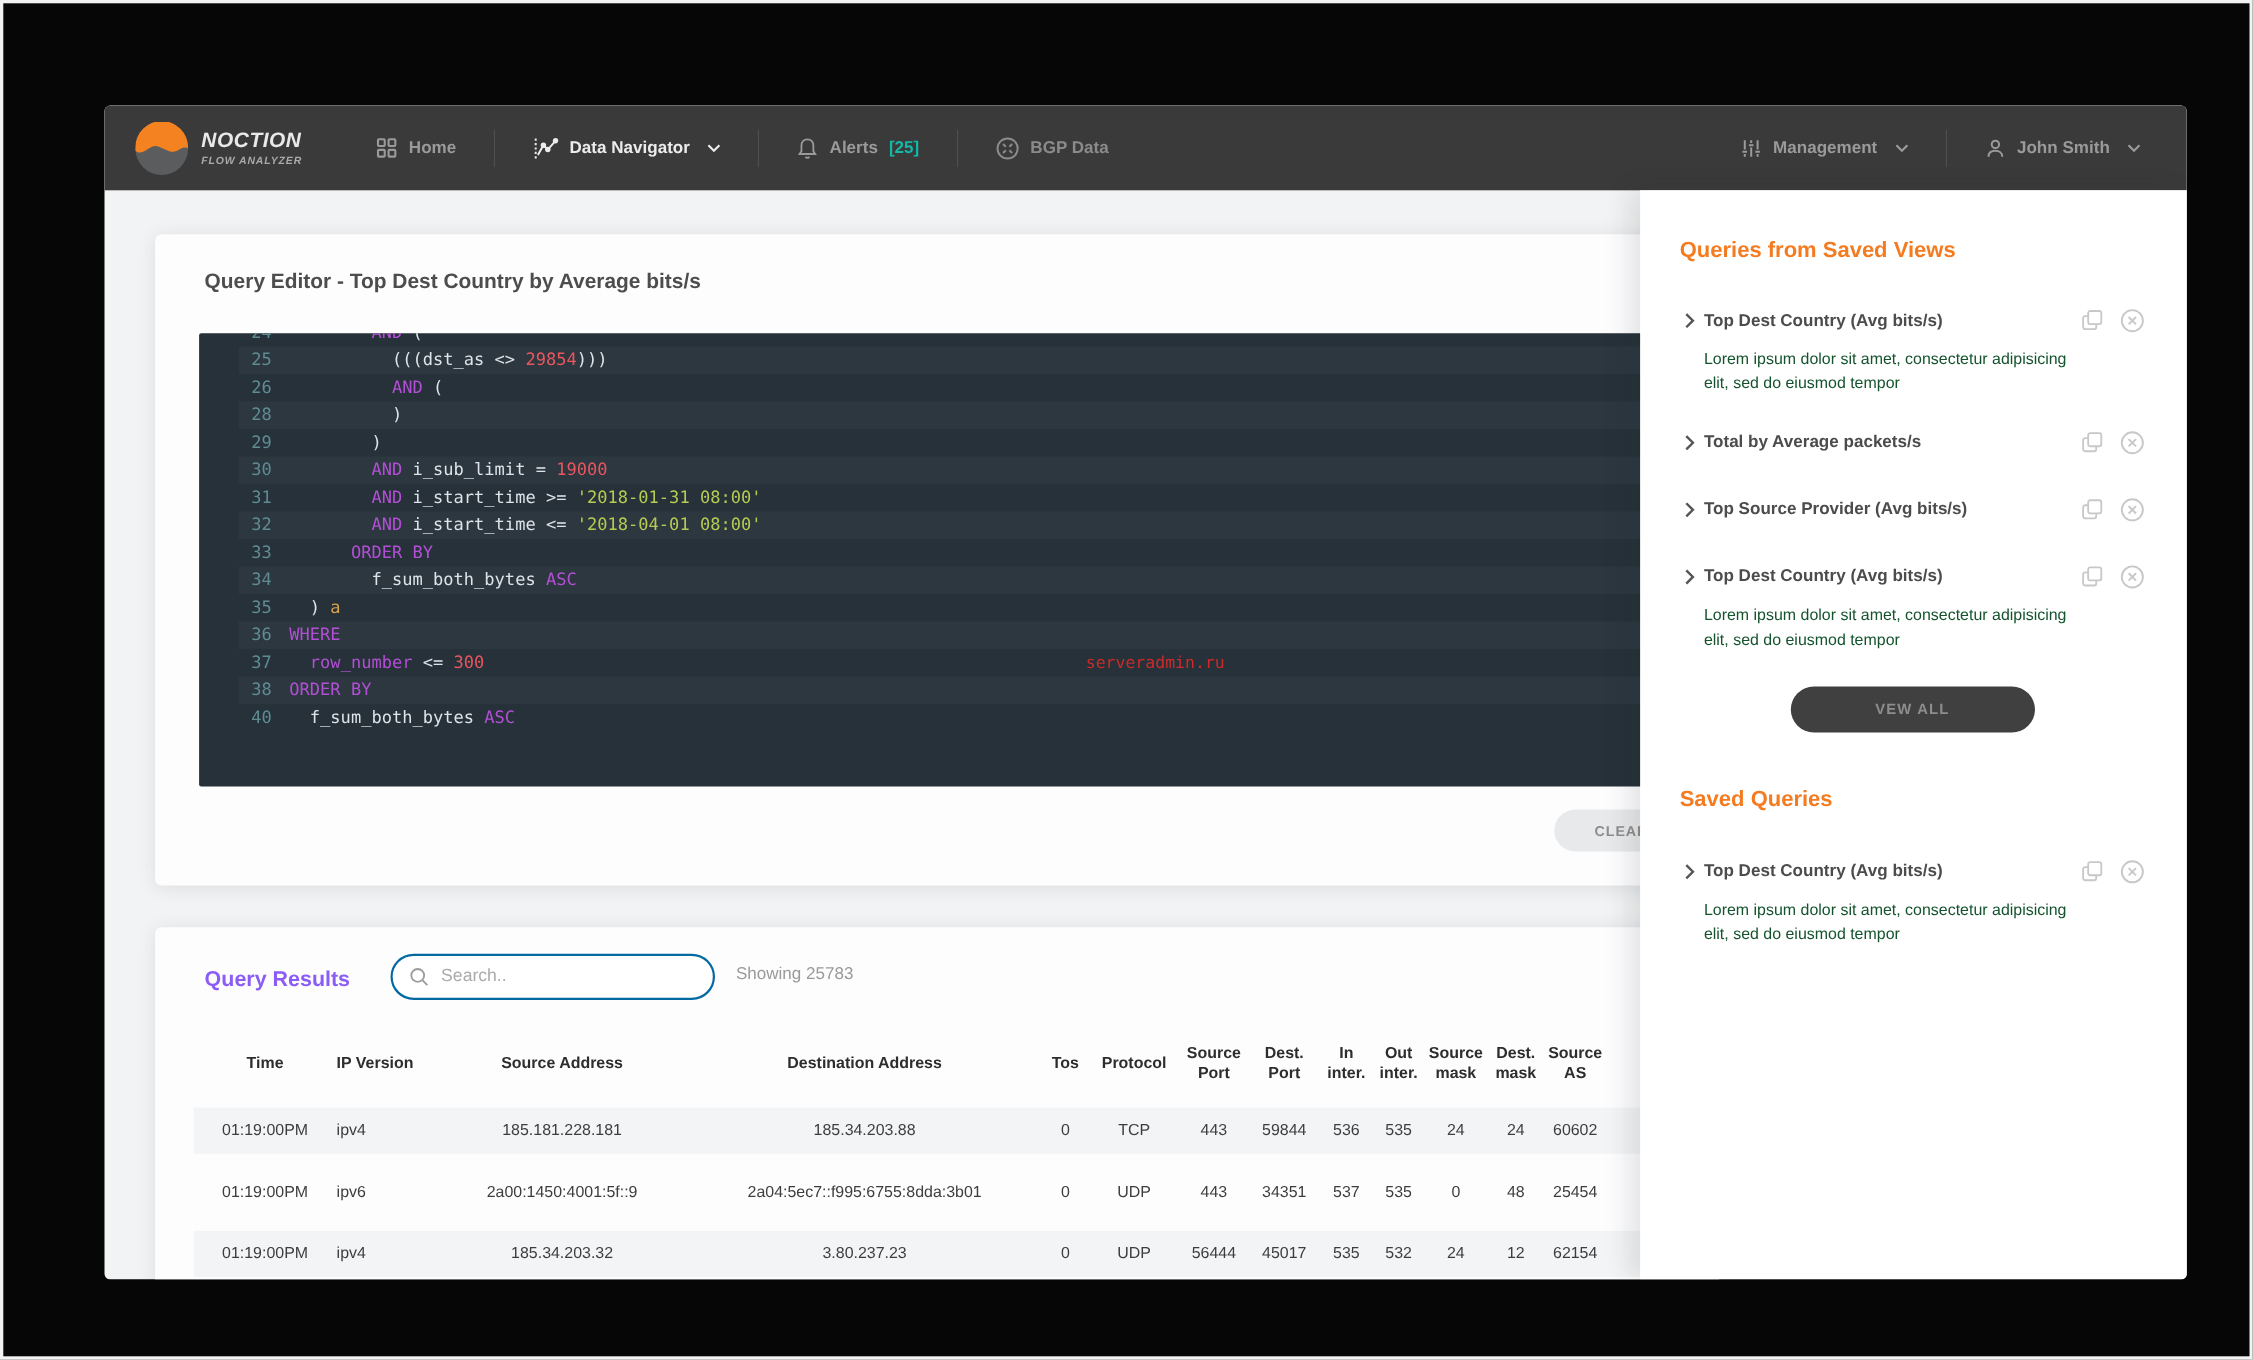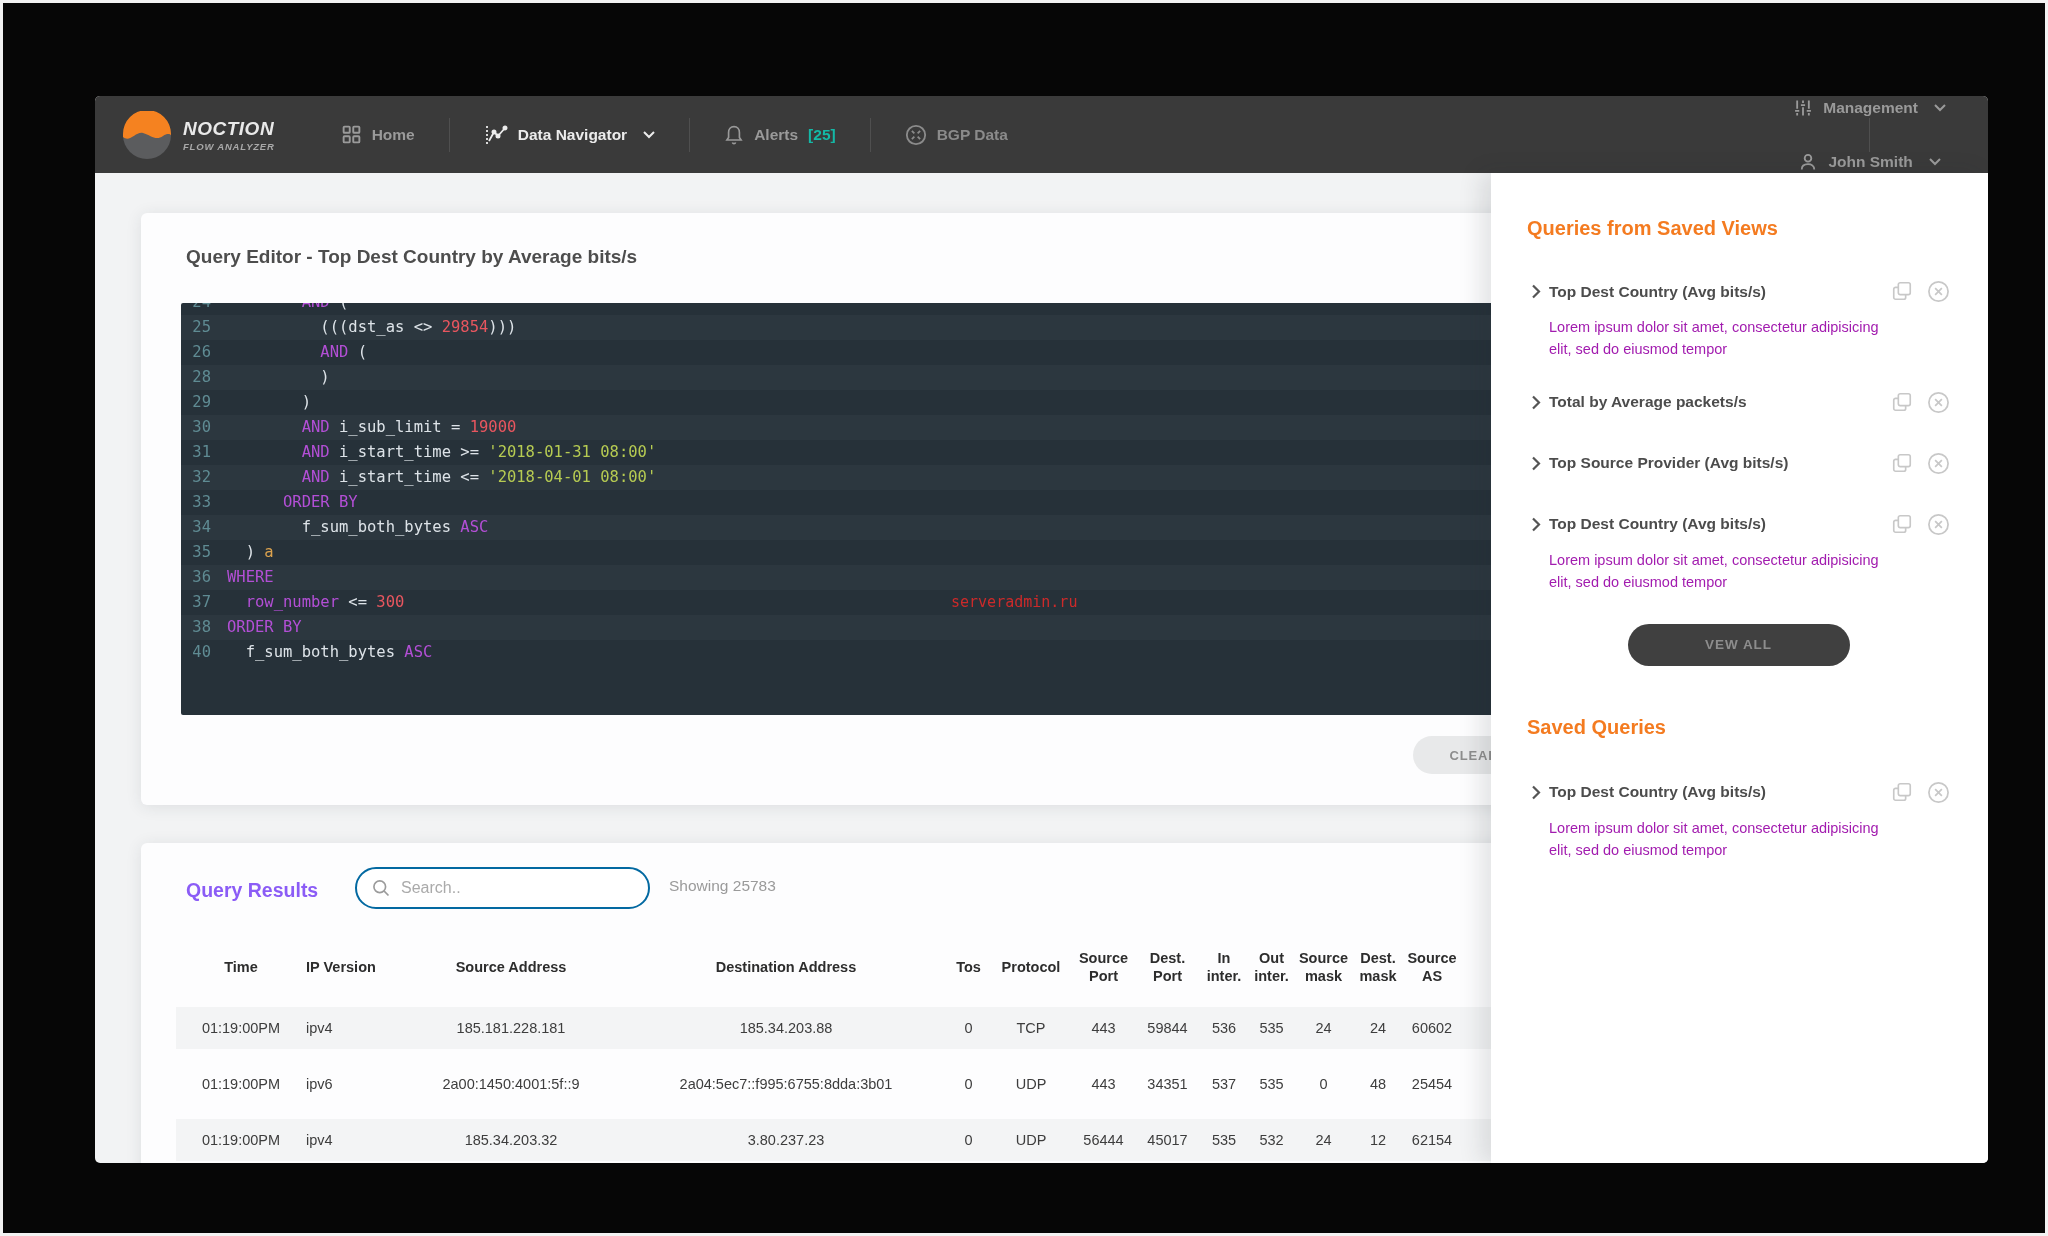--- a/index.html
+++ b/index.html
@@ -14,32 +14,32 @@
   .nav { position:relative; height:77px; background:#3a3a3a; display:flex; align-items:center; }
   .brand { display:flex; align-items:center; margin-left:28px; }
   .brand-text { margin-left:12px; }
   .brand-name { color:#e9e9e9; font-size:19px; font-weight:bold; font-style:italic; letter-spacing:.5px; }
   .brand-sub  { color:#a9a9a9; font-size:9.5px; font-weight:bold; font-style:italic; letter-spacing:.8px; margin-top:1px; }
   .nav-item { display:flex; align-items:center; gap:10px; color:#9a9a9a; font-size:15.5px; font-weight:600; cursor:pointer; }
   .nav-item svg { flex:0 0 auto; }
   .nav-item.active { color:#ececec; }
   .nav-sep { width:1px; height:34px; background:#4f4f4f; margin:0 34px; }
   .badge { color:#14b8a6; font-weight:bold; }
-  .nav-right { margin-left:auto; display:flex; align-items:center; padding-right:42px;flex-direction:column; }
+  .nav-right { margin-left:auto; display:flex; align-items:center; padding-right:42px; }
   .chev { margin-left:6px; }
 
   
   .card { position:absolute; background:#fdfdfe; border-radius:6px; box-shadow:0 2px 16px rgba(40,50,60,.10); }
   .card-editor  { left:46px; top:117px; width:1422px; height:592px; }
   .card-results { left:46px; top:747px; width:1422px; height:430px; }
   .card-title { position:absolute; left:45px; top:33px; font-size:19px; font-weight:600; color:#4d4d4d; }
 
   
   .editor { position:absolute; left:40px; top:90px; width:1334px; height:412px;
-            background:#263139; overflow:hidden; border-radius:2px; }
+            background:#263139; overflow:hidden; border-radius:2px;padding-left:36px; }
   .code-scroll { margin-top:-13px; font-family:"DejaVu Sans Mono", monospace; font-size:15.5px; }
   .code-line { position:relative; display:flex; height:25px; line-height:25px; white-space:pre; }
   .code-line:nth-child(even) { background:rgba(255,255,255,.03); }
   .ln { flex:0 0 46px; text-align:right; padding-right:16px; color:#5f8b93; user-select:none; }
   .seg.pl  { color:#dde3e8; }
   .seg.kw  { color:#b34fd6; }
   .seg.num { color:#e8565f; }
   .seg.str { color:#b6cb52; }
   .seg.al  { color:#dba24e; }
   .watermark { position:absolute; left:770px; top:0; color:#cc2a2a; font-size:15px; }
@@ -71,21 +71,21 @@
 
   
   .sidebar { position:absolute; left:1396px; top:77px; width:497px; height:990px; background:#ffffff;
              box-shadow:-10px 0 22px rgba(30,40,50,.12); padding:44px 38px 0 36px; }
   .sb-heading { color:#f47b20; font-size:20px; font-weight:700; margin-bottom:40px; }
   .sb-item { display:flex; align-items:center; }
   .sb-item .chev-r { flex:0 0 18px; color:#555; }
   .sb-label { flex:1; font-size:15.5px; font-weight:700; color:#4c4c4c; margin-left:4px; cursor:pointer; }
   .sb-icons { display:flex; gap:14px; }
   .sb-icons svg { cursor:pointer; }
-  .sb-desc { color:#a21caf; font-size:14.5px; line-height:1.55; margin:13px 0 0 22px; width:330px; }
+  .sb-desc { color:#14532d; font-size:14.5px; line-height:1.55; margin:13px 0 0 22px; width:330px; }
   .gap-lg { margin-bottom:38px; } .gap-md { margin-bottom:30px; }
   .btn-viewall { display:block; margin:26px auto 0; width:222px; height:42px; border:none; border-radius:21px;
                  background:#404040; color:#8d8d8d; font-size:13.5px; font-weight:bold; letter-spacing:1px;
                  font-family:"Liberation Sans", sans-serif; cursor:pointer; }
   .sb-heading2 { margin-top:50px; margin-bottom:42px; }
 </style>
 </head>
 <body>
 
 <div class="screen">

